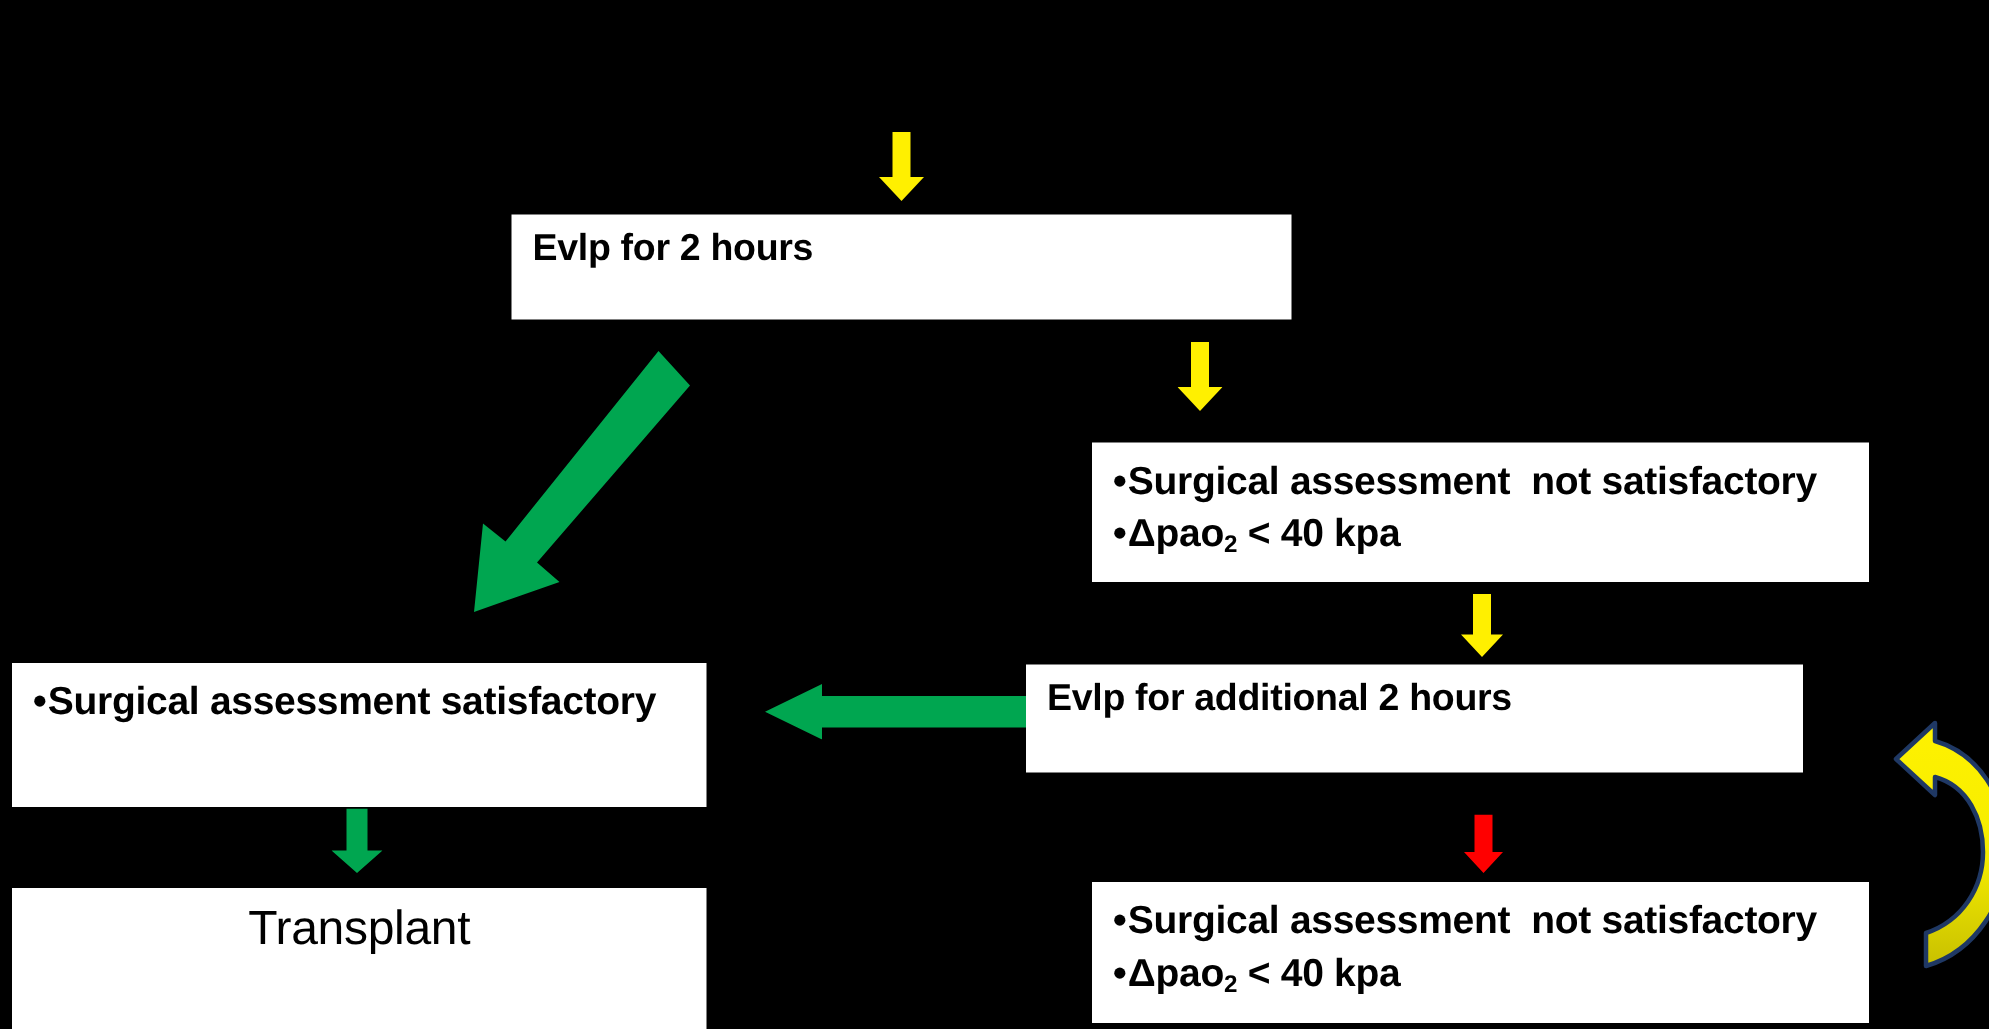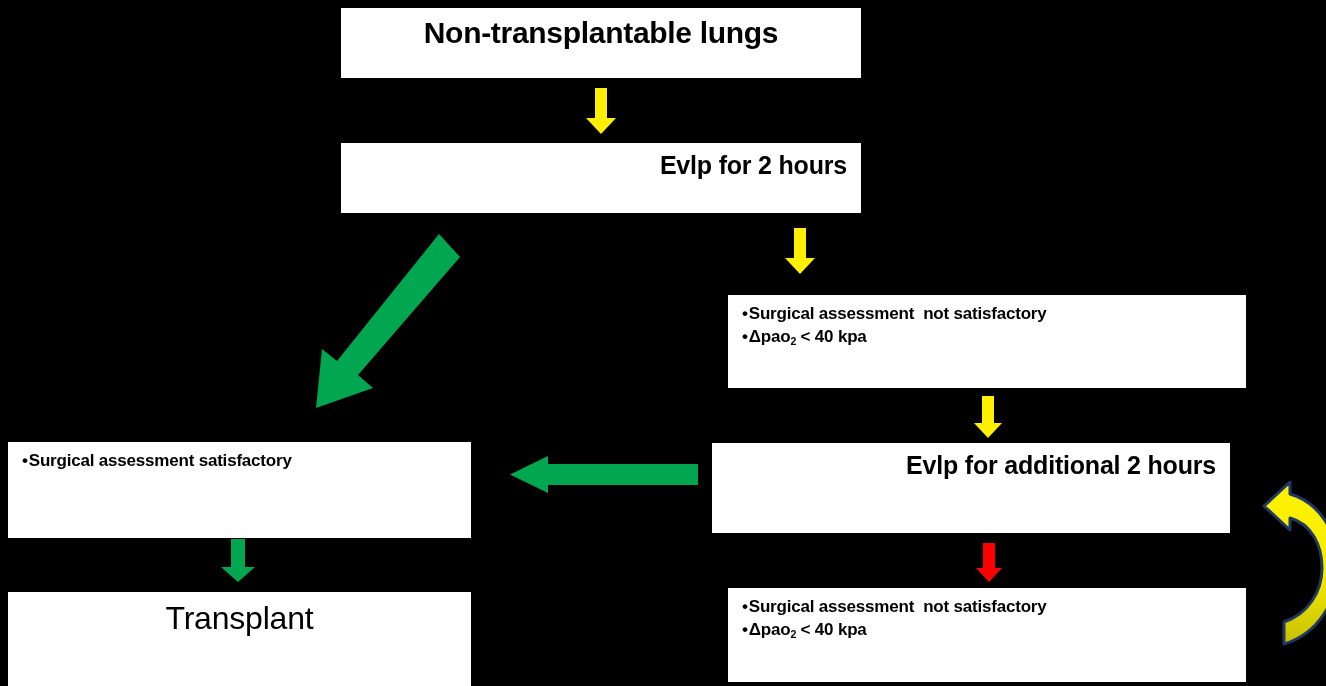--- a/index.html
+++ b/index.html
@@ -20,21 +20,21 @@
     background: #FFFFFF;
     box-sizing: border-box;
     color: #000000;
   }
   .box-inner {
     padding: 8px 14px 0 14px;
     box-sizing: border-box;
     width: 100%;
   }
   .center-text {
-    text-align: right;
+    text-align: left;
     font-weight: bold;
     font-size: 25px;
     line-height: 1.15;
     letter-spacing: -0.2px;
   }
   .title-text {
     text-align: center;
     font-weight: bold;
     font-size: 30px;
     line-height: 1.15;
@@ -47,21 +47,21 @@
     line-height: 1.15;
     letter-spacing: -0.2px;
   }
   .bullet-list {
     list-style: none;
     margin: 0;
     padding: 0;
   }
   .bullet-list li {
     font-weight: bold;
-    font-size: 17px;
+    font-size: 26px;
     line-height: 1.33;
     letter-spacing: -0.2px;
     white-space: pre;
   }
   .bullet-list li::before {
     content: "\2022";
     margin-right: 1px;
   }
   sub {
     font-size: 0.62em;
@@ -72,25 +72,20 @@
   .arrow {
     position: absolute;
   }
   .arrow svg { display: block; }
 </style>
 </head>
 <body>
 
 <div id="canvas">
 
-  <div class="box" style="left:341px; top:8px; width:520px; height:70px;">
-    <div class="box-inner">
-      <div class="title-text">Non-transplantable lungs</div>
-    </div>
-  </div>
 
   <div class="arrow" style="left:586px; top:88px; width:30px; height:46px;">
     <svg width="30" height="46" viewBox="0 0 30 46">
       <polygon points="9,0 21,0 21,30 30,30 15,46 0,30 9,30" fill="#FFF000"></polygon>
     </svg>
   </div>
 
   <div class="box" style="left:341px; top:143px; width:520px; height:70px;">
     <div class="box-inner">
       <div class="center-text">Evlp for 2 hours</div>
@@ -131,21 +126,21 @@
       </ul>
     </div>
   </div>
 
   <div class="arrow" style="left:510px; top:456px; width:188px; height:37px;">
     <svg width="188" height="37" viewBox="0 0 188 37">
       <polygon points="0,18.5 38,0 38,8 188,8 188,29 38,29 38,37" fill="#00A650"></polygon>
     </svg>
   </div>
 
-  <div class="box" style="left:712px; top:443px; width:518px; height:90px;">
+  <div class="box" style="left:684px; top:443px; width:518px; height:72px;">
     <div class="box-inner">
       <div class="center-text">Evlp for additional 2 hours</div>
     </div>
   </div>
 
   <div class="arrow" style="left:221px; top:539px; width:34px; height:43px;">
     <svg width="34" height="43" viewBox="0 0 34 43">
       <polygon points="10,0 24,0 24,28 34,28 17,43 0,28 10,28" fill="#00A650"></polygon>
     </svg>
   </div>

